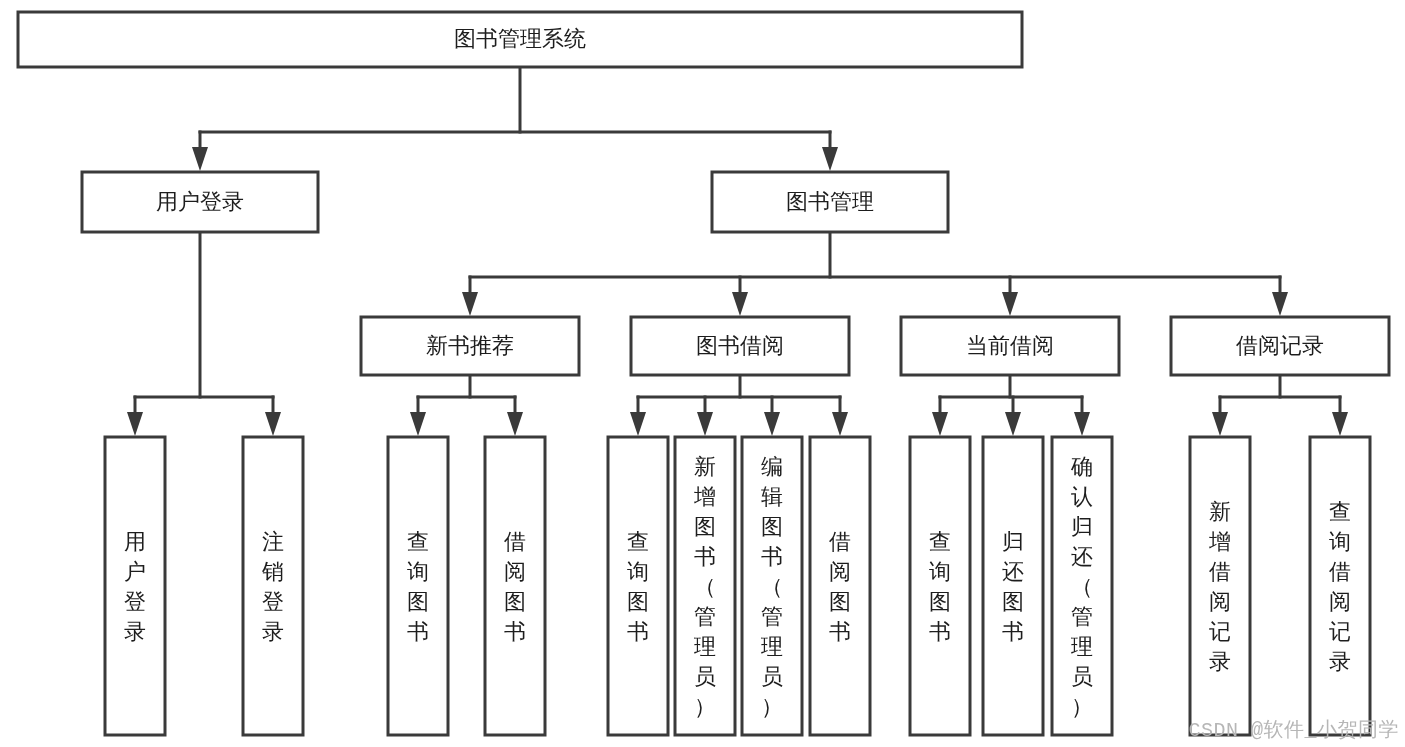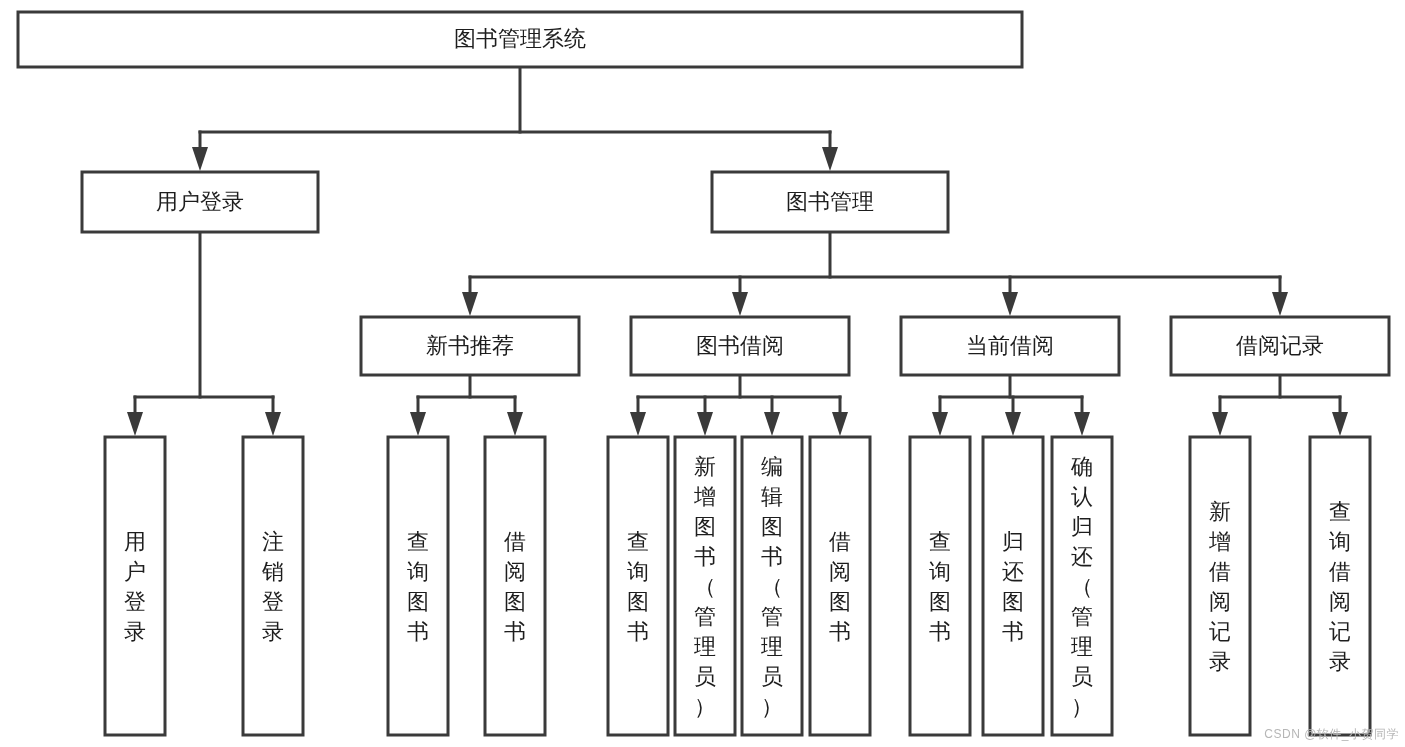--- a/index.html
+++ b/index.html
@@ -5,22 +5,22 @@
   html,body{margin:0;padding:0;background:#ffffff;}
   body{width:1405px;height:747px;font-family:"Liberation Sans","DejaVu Sans",sans-serif;overflow:hidden;}
   #stage{position:relative;width:1405px;height:747px;background:#fff;}
   svg#diagram{position:absolute;left:0;top:0;width:1405px;height:747px;display:block;}
   .box{fill:#ffffff;stroke:#3a3a3a;stroke-width:3;}
   .conn{stroke:#3a3a3a;stroke-width:3;fill:none;stroke-linecap:square;}
   .arrowhead{fill:#3a3a3a;stroke:none;}
   .nodelabel{font-family:"Liberation Sans","DejaVu Sans",sans-serif;fill:#1d1d1d;font-size:22px;}
   .nodelabel.h{text-anchor:middle;dominant-baseline:middle;}
   .vlabel{font-family:"Liberation Sans","DejaVu Sans",sans-serif;fill:#1d1d1d;font-size:22px;text-anchor:middle;}
-  .watermark{position:absolute;right:6px;bottom:4px;font-size:12px;color:#b6b6b6;
-             font-family:Liberation Sans, sans-serif;letter-spacing:.5px;white-space:nowrap;}
+  .watermark{position:absolute;right:6px;bottom:4px;font-size:20px;color:#b6b6b6;
+             font-family:Liberation Mono, monospace;letter-spacing:.5px;white-space:nowrap;}
 </style>
 </head>
 <body>
 
 <div id="stage">
   <svg id="diagram" viewBox="0 0 1405 747">
     <g id="edge-layer">
         <path class="conn" d="M 520 67 L 520 132"></path>
         <path class="conn" d="M 200 132 L 830 132"></path>
         <path class="conn" d="M 200 132 L 200 149"></path>

